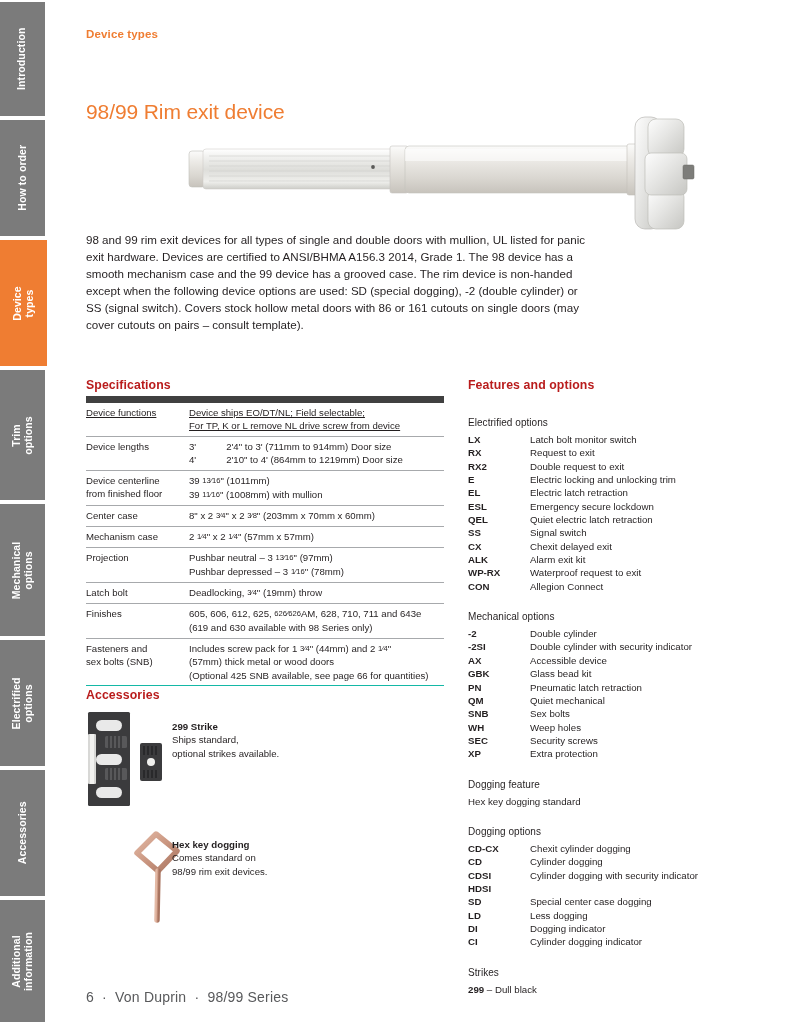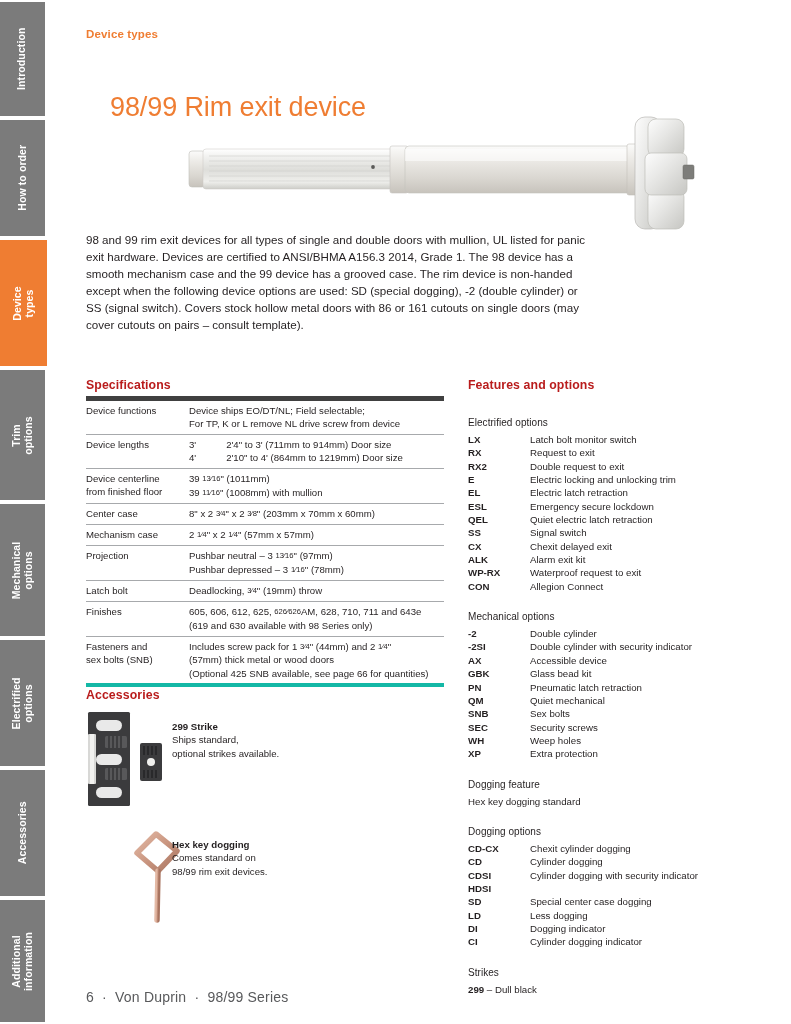--- a/index.html
+++ b/index.html
@@ -39,24 +39,23 @@
 
   
   .content { position: absolute; left: 86px; top: 0; width: 705px; height: 1024px; }
 
   .eyebrow {
     position: absolute; left: 0; top: 28px;
     font-size: 11.5px; font-weight: bold; color: #ef7d32;
     letter-spacing: .15px;
   }
   .page-title {
-    position: absolute; left: 0; top: 92px;
-    font-size: 27px; color: #ef7d32; font-weight: normal;
+    position: absolute; left: 0; top: 100px;
+    font-size: 21px; color: #ef7d32; font-weight: normal;
     letter-spacing: -.1px;
-    margin-left: 24px;
   }
 
   
   .hero { position: absolute; left: 97px; top: 113px; width: 515px; height: 125px; }
   .hero svg { display:block; }
 
   .intro {
     position: absolute; left: 0; top: 232px; width: 500px;
     font-size: 11.6px; line-height: 16.9px; color: #231f20;
   }
@@ -65,22 +64,22 @@
   .sec-head {
     font-size: 12.3px; font-weight: bold; color: #b91c1c;
     letter-spacing: .1px;
   }
 
   
   .specs { position: absolute; left: 0; top: 378px; width: 358px; }
   .specs .sec-head { display:block; margin-bottom: 4px; }
   table.spec-table { width: 358px; border-collapse: collapse; }
   table.spec-table tr { border-top: 1px solid #a7a9ac; }
-  table.spec-table tr.first { border-top: 5px solid #404040; }
-  table.spec-table tr.last-row { border-bottom: 4px solid #14b8a6; }
+  table.spec-table tr.first { border-top: 7px solid #404040; text-decoration: underline; }
+  table.spec-table tr.last-row { border-bottom: 1px solid #14b8a6; }
   table.spec-table td {
     font-size: 9.6px; line-height: 13.2px; color: #231f20;
     padding: 3.2px 0 3.4px 0; vertical-align: top;
   }
   td.k { width: 103px; padding-left: 2px; }
   td.v { padding-left: 4px; }
   .v .sub { display:block; }
   .v .ind { display:inline-block; width: 30px; }
   .frac { font-size: 7.6px; vertical-align: .08em; }
 
@@ -424,26 +423,26 @@
             </li>
             <li>
               <span class="code">QM</span>
               <span class="desc">Quiet mechanical</span>
             </li>
             <li>
               <span class="code">SNB</span>
               <span class="desc">Sex bolts</span>
             </li>
             <li>
+              <span class="code">WH</span>
+              <span class="desc">Weep holes</span>
+            </li>
+            <li>
               <span class="code">SEC</span>
               <span class="desc">Security screws</span>
-            </li>
-            <li>
-              <span class="code">WH</span>
-              <span class="desc">Weep holes</span>
             </li>
             <li>
               <span class="code">XP</span>
               <span class="desc">Extra protection</span>
             </li>
           </ul>
           <div class="grp-head">Dogging feature</div>
           <div class="plain-line">Hex key dogging standard</div>
           <div class="grp-head">Dogging options</div>
           <ul class="optlist">

